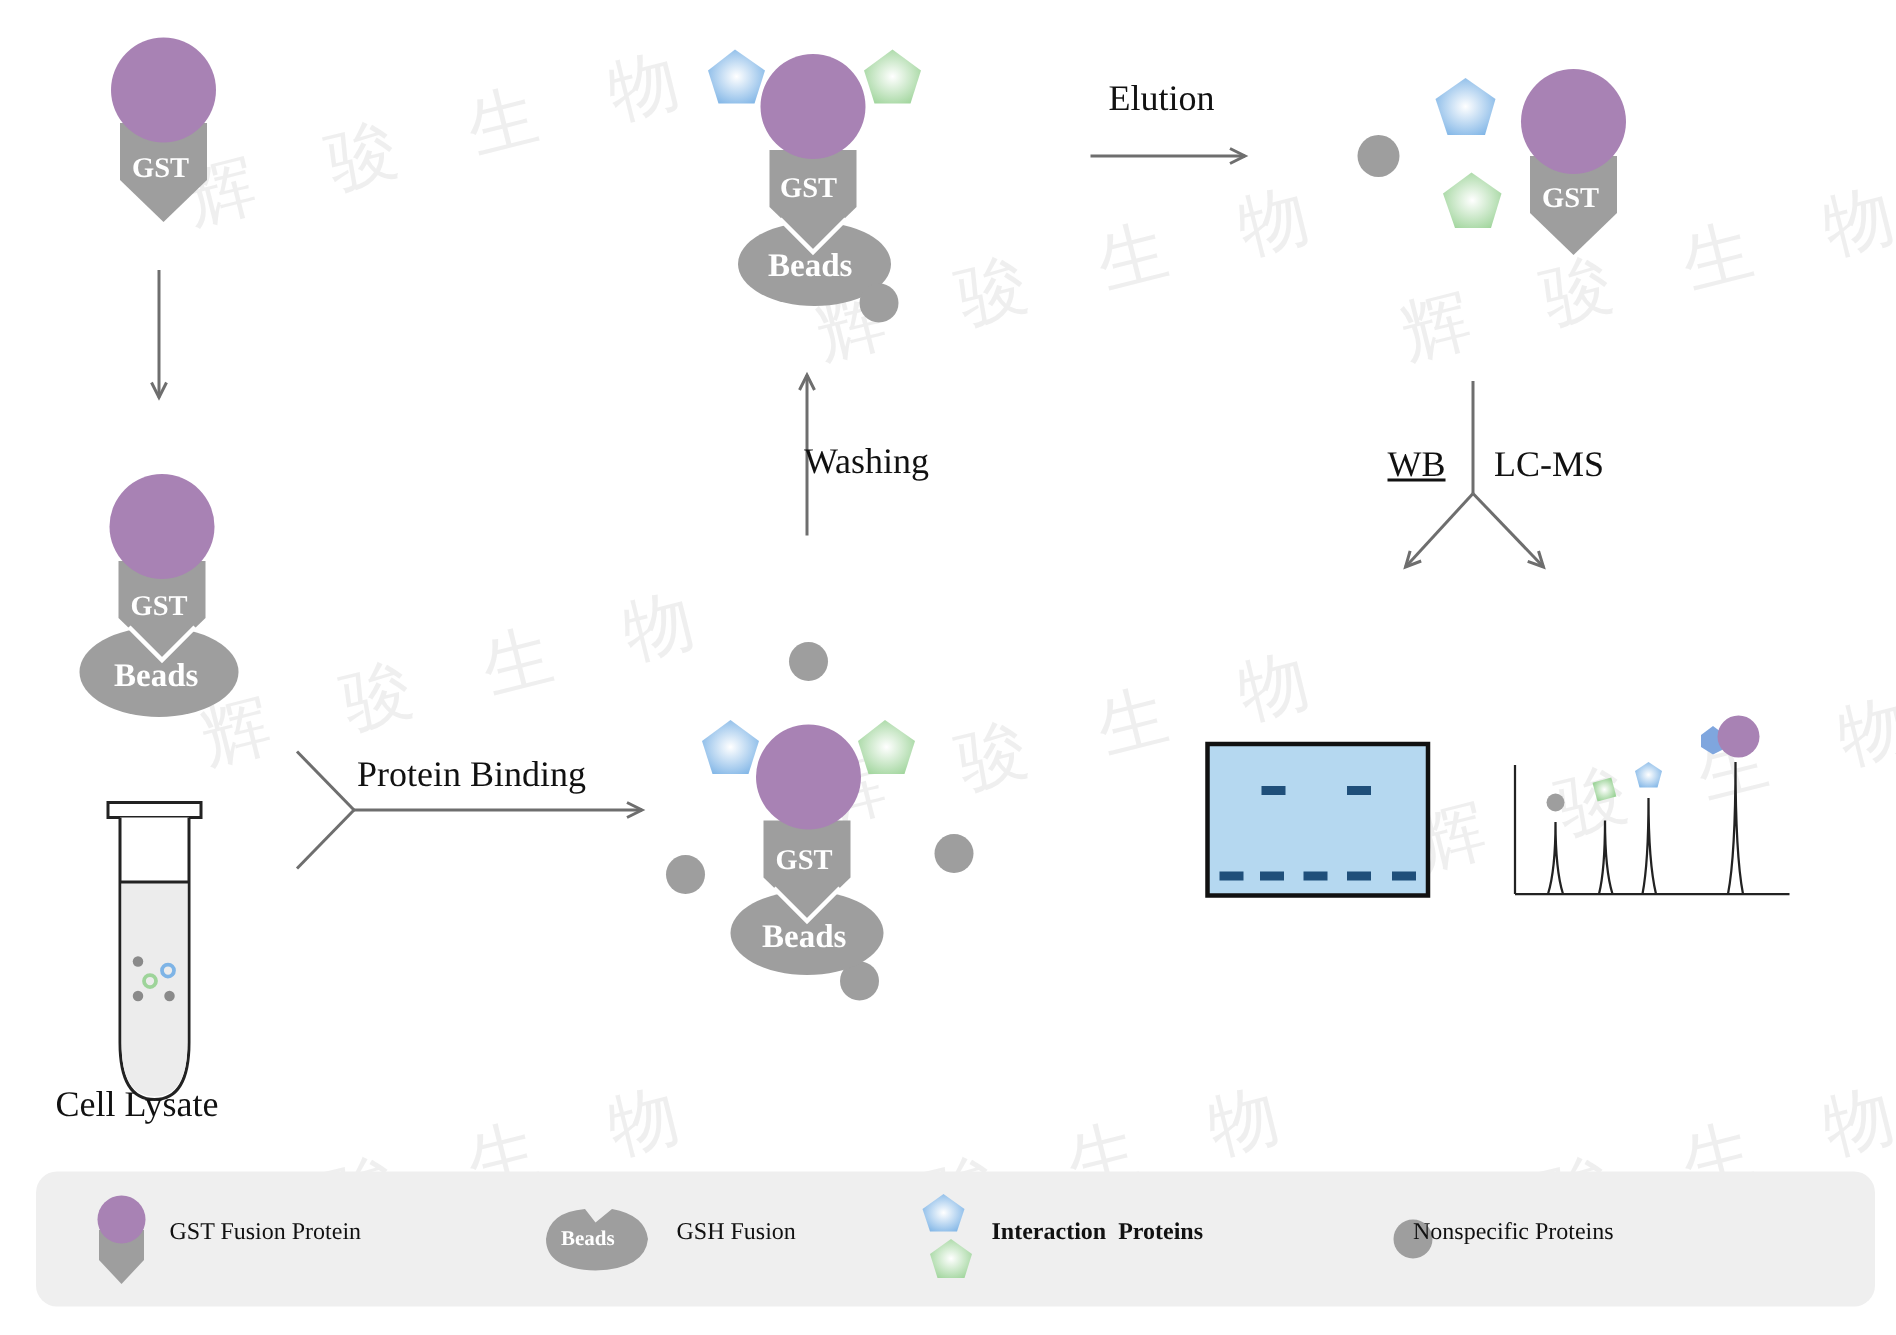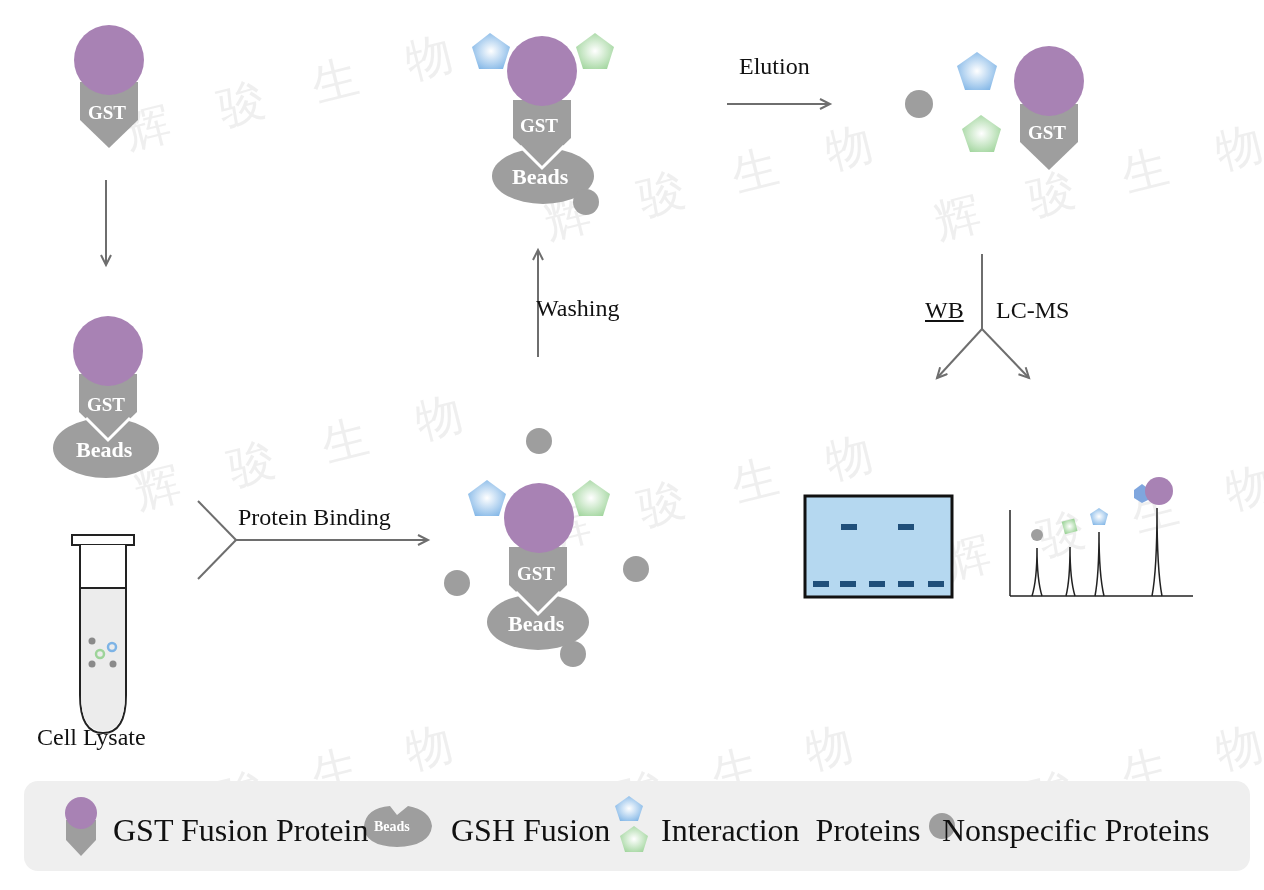--- a/index.html
+++ b/index.html
@@ -1,21 +1,21 @@
 <!DOCTYPE html>
 <html><head>
 <meta charset="utf-8">
 <style>
   html, body { margin: 0; padding: 0; background: #ffffff; }
   body { width: 1264px; height: 890px; position: relative; overflow: hidden; font-family: "Liberation Serif", serif; }
   #stage { position: absolute; left: 0; top: 0; width: 1264px; height: 890px; }
   .lbl { position: absolute; font-family: "Liberation Serif", serif; font-size: 24px; color: #111; white-space: nowrap; line-height: 1; }
   .wm { position: absolute; font-family: "DejaVu Sans", sans-serif; font-size: 46px; color: rgba(180,180,180,0.22); letter-spacing: 18px; transform: rotate(-14deg); white-space: nowrap; pointer-events: none; }
   .legend-box { position: absolute; left: 24px; top: 781px; width: 1226px; height: 90px; background: #efefef; border-radius: 14px; }
-  .leg-text { position: absolute; font-family: "Liberation Serif", serif; font-size: 32px; color: #111; white-space: nowrap; line-height: 1; top: 814px; }
+  .leg-text { position: absolute; font-family: "Liberation Serif", serif; font-size: 16px; color: #111; white-space: nowrap; line-height: 1; top: 814px; }
 </style>
 </head>
 <body>
 
 <div id="stage">
 
   <div class="wm" style="left:120px;top:60px;">辉 骏 生 物</div>
   <div class="wm" style="left:540px;top:150px;">辉 骏 生 物</div>
   <div class="wm" style="left:930px;top:150px;">辉 骏 生 物</div>
   <div class="wm" style="left:130px;top:420px;">辉 骏 生 物</div>
@@ -190,15 +190,15 @@
     </g>
     <g>
       <polygon points="629,796 643,806 638,821 620,821 615,806" fill="url(#lgBlue)"></polygon>
       <polygon points="634,826 648,836 643,852 625,852 620,836" fill="url(#lgGreen)"></polygon>
     </g>
     <circle cx="942" cy="826" r="13" fill="#9e9e9e"></circle>
   </svg>
   <div class="lbl" style="left:374px;top:820px;color:#fff;font-weight:bold;font-size:14px;">Beads</div>
   <div class="leg-text" style="left:113px;">GST Fusion Protein</div>
   <div class="leg-text" style="left:451px;">GSH Fusion</div>
-  <div class="leg-text" style="left:661px;white-space:pre;">Interaction  Proteins</div>
+  <div class="leg-text" style="left:661px;white-space:pre;font-weight:bold;">Interaction  Proteins</div>
   <div class="leg-text" style="left:942px;">Nonspecific Proteins</div>
 </div>
 
 </body></html>

